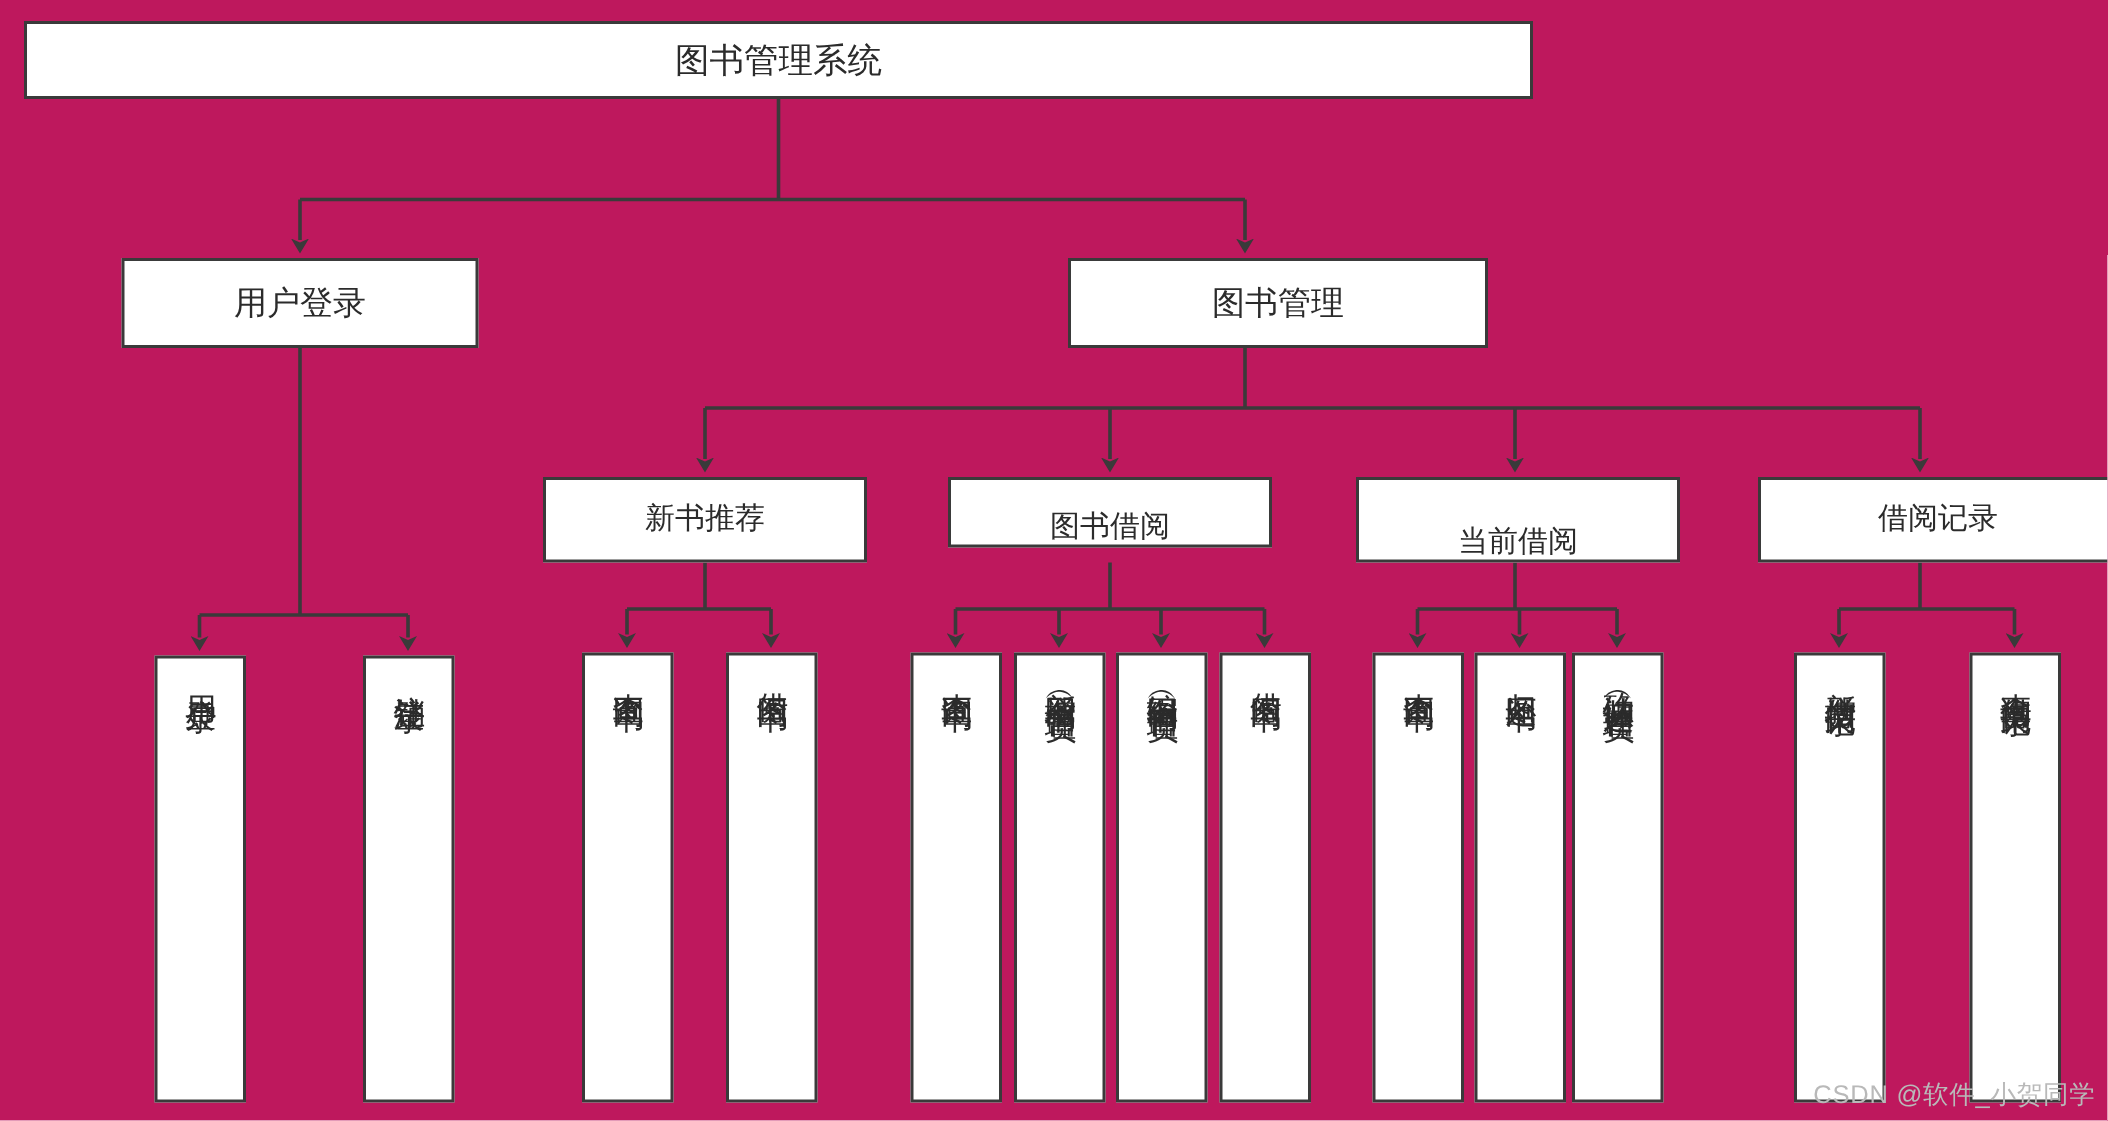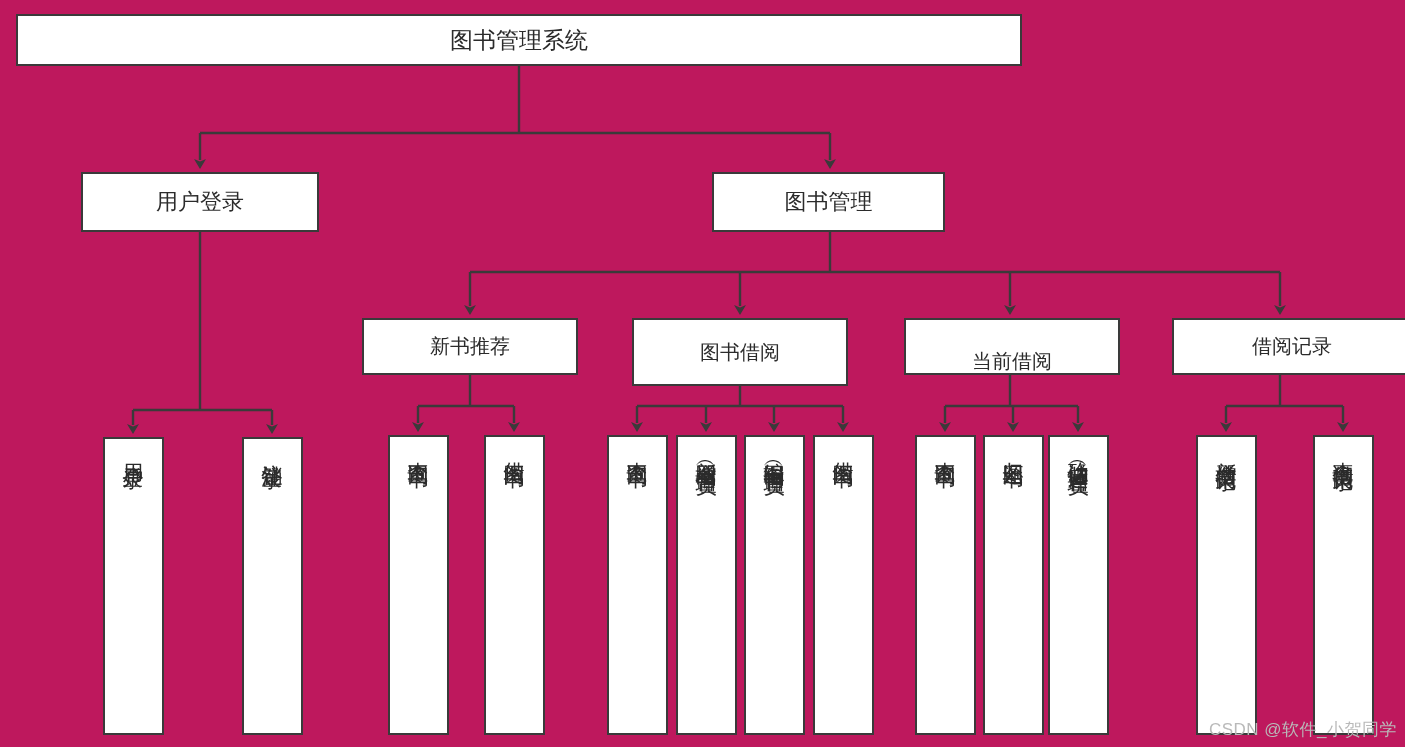--- a/index.html
+++ b/index.html
@@ -123,28 +123,28 @@
     </g>
   </svg>
 
   <div class="node root" style="left: 16px; top: 14px; width: 1006px; height: 52px; border-color: rgb(58, 58, 58); background: rgb(255, 255, 255); color: rgb(43, 43, 43);">
     <span class="node-label">图书管理系统</span>
   </div>
 
   <div class="node lvl2" style="left: 81px; top: 172px; width: 238px; height: 60px; border-color: rgb(58, 58, 58); background: rgb(255, 255, 255); color: rgb(43, 43, 43);">
     <span class="node-label">用户登录</span>
   </div>
-  <div class="node lvl2" style="left: 712px; top: 172px; width: 233px; height: 60px; border-color: rgb(58, 58, 58); background: rgb(255, 255, 255); color: rgb(43, 43, 43);">
+  <div class="node lvl2" style="left: 712px; top: 172px; width: 280px; height: 60px; border-color: rgb(58, 58, 58); background: rgb(255, 255, 255); color: rgb(43, 43, 43);">
     <span class="node-label">图书管理</span>
   </div>
 
   <div class="node lvl3" style="left: 362px; top: 318px; width: 216px; height: 57px; border-color: rgb(58, 58, 58); background: rgb(255, 255, 255); color: rgb(43, 43, 43);">
     <span class="node-label">新书推荐</span>
   </div>
-  <div class="node lvl3" style="left: 632px; top: 318px; width: 216px; height: 68px; border-color: rgb(58, 58, 58); background: rgb(255, 255, 255); color: rgb(43, 43, 43);">
+  <div class="node lvl3" style="left: 632px; top: 318px; width: 216px; height: 47px; border-color: rgb(58, 58, 58); background: rgb(255, 255, 255); color: rgb(43, 43, 43); align-items: flex-end;">
     <span class="node-label">图书借阅</span>
   </div>
   <div class="node lvl3" style="left: 904px; top: 318px; width: 216px; height: 57px; border-color: rgb(58, 58, 58); background: rgb(255, 255, 255); color: rgb(43, 43, 43); align-items: flex-end;">
     <span class="node-label">当前借阅</span>
   </div>
   <div class="node lvl3" style="left: 1172px; top: 318px; width: 240px; height: 57px; border-color: rgb(58, 58, 58); background: rgb(255, 255, 255); color: rgb(43, 43, 43);">
     <span class="node-label">借阅记录</span>
   </div>
 
   <div class="node leaf" style="left: 103px; top: 437px; width: 61px; height: 298px; border-color: rgb(58, 58, 58); background: rgb(255, 255, 255); color: rgb(43, 43, 43);">

